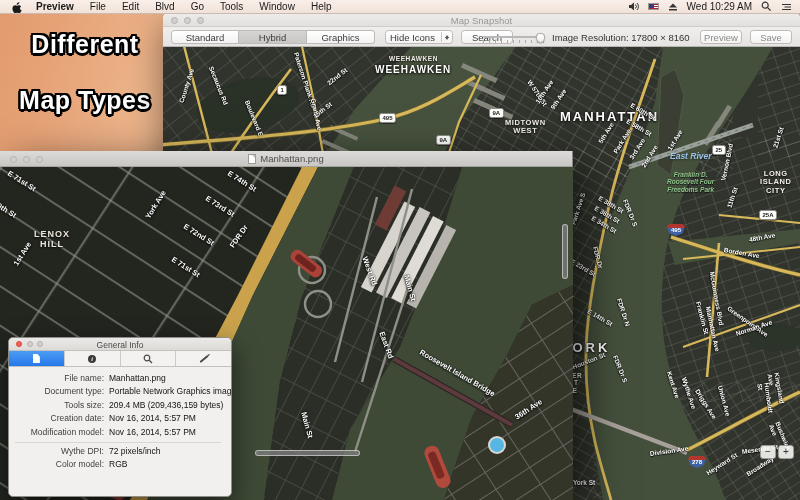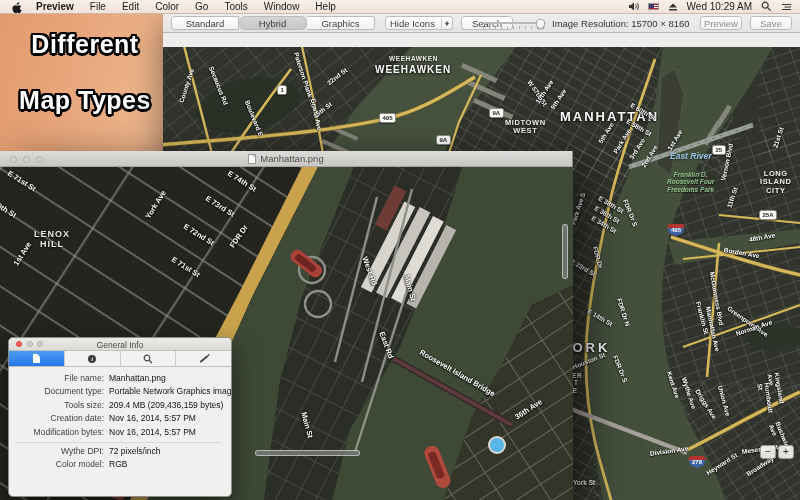--- a/index.html
+++ b/index.html
@@ -41,21 +41,21 @@
   .win-title{position:absolute;left:0;right:0;top:1.5px;text-align:center;font-size:9.5px;color:#9a9896;}
   #sw-toolbar{position:relative;height:20px;background:linear-gradient(#f0eeec,#e6e4e2);
     border-bottom:1px solid #b8b5b2;font-size:9.5px;color:#3c3c3c;}
   .tb-btn{position:absolute;top:3px;height:14px;line-height:12px;text-align:center;
     background:linear-gradient(#ffffff,#f3f2f1);border:1px solid #bdbbb9;border-radius:3.5px;cursor:default;}
   #segmented{position:absolute;left:8px;top:3px;display:flex;height:14px;}
   .segbtn{width:68px;height:14px;line-height:12px;text-align:center;border:1px solid #bdbbb9;
     border-left-width:0;background:linear-gradient(#ffffff,#f3f2f1);padding-top:1px;}
   .segbtn:first-child{border-left-width:1px;border-radius:3.5px 0 0 3.5px;}
   .segbtn:last-child{border-radius:0 3.5px 3.5px 0;}
-  .segbtn.sel{background:linear-gradient(#d6d4d3,#c9c7c6);border-radius:6px;}
+  .segbtn.sel{background:linear-gradient(#d6d4d3,#c9c7c6);}
   #icons-dropdown{left:222px;width:68px;padding:1px 12px 0 4px;text-align:left;}
   #dd-stepper{position:absolute;right:1px;top:1px;bottom:1px;width:10px;border-left:1px solid #c9c7c5;}
   #dd-stepper i{position:absolute;left:2.5px;width:0;height:0;border-left:2.5px solid transparent;border-right:2.5px solid transparent;}
   #dd-stepper i.up{top:2.5px;border-bottom:3px solid #555;}
   #dd-stepper i.dn{bottom:2.5px;border-top:3px solid #555;}
   #search-btn{left:298px;width:52px;padding-top:1px;}
   #slider{position:absolute;left:320px;top:6px;width:62px;height:12px;}
   #slider .track{position:absolute;left:0;right:0;top:3px;height:2px;background:#bab8b6;border-radius:1px;}
   #ticks i{position:absolute;top:7px;width:1px;height:3px;background:#aeaba8;}
   #slider .thumb{position:absolute;left:53px;top:0;width:9px;height:10px;background:linear-gradient(#fff,#ececec);
@@ -140,20 +140,28 @@
 </style>
 </head>
 <body>
 
 <div id="wallpaper">
   <div class="wp-caption" id="wp-line1">Different</div>
   <div class="wp-caption" id="wp-line2">Map Types</div>
 </div>
 
 <div id="snapshot-window">
+  <div id="sw-titlebar">
+    <div class="traffic">
+      <div class="tl"></div>
+      <div class="tl"></div>
+      <div class="tl"></div>
+    </div>
+    <div class="win-title">Map Snapshot</div>
+  </div>
   <div id="sw-toolbar">
     <div id="segmented">
         <div class="segbtn">Standard</div>
         <div class="segbtn sel">Hybrid</div>
         <div class="segbtn">Graphics</div>
       </div>
     <div class="tb-btn" id="icons-dropdown">
       <span>Hide Icons</span>
       <span id="dd-stepper">
           <i class="up"></i>
@@ -171,21 +179,21 @@
           <i style="left: 24px;"></i>
           <i style="left: 30px;"></i>
           <i style="left: 36px;"></i>
           <i style="left: 42px;"></i>
           <i style="left: 48px;"></i>
           <i style="left: 54px;"></i>
           <i style="left: 60px;"></i>
         </div>
       <div class="thumb"></div>
     </div>
-    <div id="resolution-text">Image Resolution: 15700 × 8160</div>
+    <div id="resolution-text">Image Resolution: 17800 × 8160</div>
     <div class="tb-btn" id="preview-btn">Preview</div>
     <div class="tb-btn" id="save-btn">Save</div>
   </div>
 
   <div id="bigmap">
     <svg width="637" height="453" viewBox="0 0 637 453">
       <defs>
         <pattern id="gA" width="16" height="10" patternUnits="userSpaceOnUse" patternTransform="rotate(30)">
           <path d="M0,0H16M0,0V10" stroke="rgba(190,192,184,0.38)" stroke-width="1" fill="none"></path>
         </pattern>
@@ -469,21 +477,21 @@
       </div>
       <div class="inforow">
         <span class="ilabel">Tools size:</span>
         <span class="ivalue">209.4 MB (209,436,159 bytes)</span>
       </div>
       <div class="inforow">
         <span class="ilabel">Creation date:</span>
         <span class="ivalue">Nov 16, 2014, 5:57 PM</span>
       </div>
       <div class="inforow">
-        <span class="ilabel">Modification bytes:</span>
+        <span class="ilabel">Modification model:</span>
         <span class="ivalue">Nov 16, 2014, 5:57 PM</span>
       </div>
       <div class="sep"></div>
       <div class="inforow">
         <span class="ilabel">Wythe DPI:</span>
         <span class="ivalue">72 pixels/inch</span>
       </div>
       <div class="inforow">
         <span class="ilabel">Color model:</span>
         <span class="ivalue">RGB</span>
@@ -494,21 +502,21 @@
 <div id="menubar">
   <span id="apple-menu">
     <svg width="10" height="12" viewBox="0 0 11 13">
       <path d="M8.2 1.2c-.1.8-.5 1.5-1 2-.6.6-1.4 1-2.2.9 0-.8.4-1.5.9-2C6.4 1.5 7.4 1.1 8.2 1.2zM10.8 9.6c-.3.9-.7 1.7-1.2 2.4-.5.7-1 1.4-1.9 1.4-.8 0-1.1-.5-2-.5s-1.2.5-2 .5c-.9 0-1.5-.8-2-1.5C.7 10.5.1 8.2.8 6.6c.5-1.1 1.5-1.9 2.6-1.9.8 0 1.5.5 2 .5s1.3-.6 2.2-.5c.8 0 1.8.4 2.4 1.3-1.7 1-1.7 3.5.8 4.6z" fill="#1a1a1a"></path>
     </svg>
   </span>
   <span id="menu-items">
       <span class="mitem app">Preview</span>
       <span class="mitem">File</span>
       <span class="mitem">Edit</span>
-      <span class="mitem">Color</span>
+      <span class="mitem">Blvd</span>
       <span class="mitem">Go</span>
       <span class="mitem">Tools</span>
       <span class="mitem">Window</span>
       <span class="mitem">Help</span>
     </span>
   <span id="menu-status">
     <svg width="11" height="11" viewBox="0 0 11 11">
       <path d="M1 4h2l3-2.5v8L3 7H1z" fill="#333"></path>
       <path d="M7.5 3.5a3 3 0 010 4M9 2a5 5 0 010 7" stroke="#333" fill="none" stroke-width="1"></path>
     </svg>

